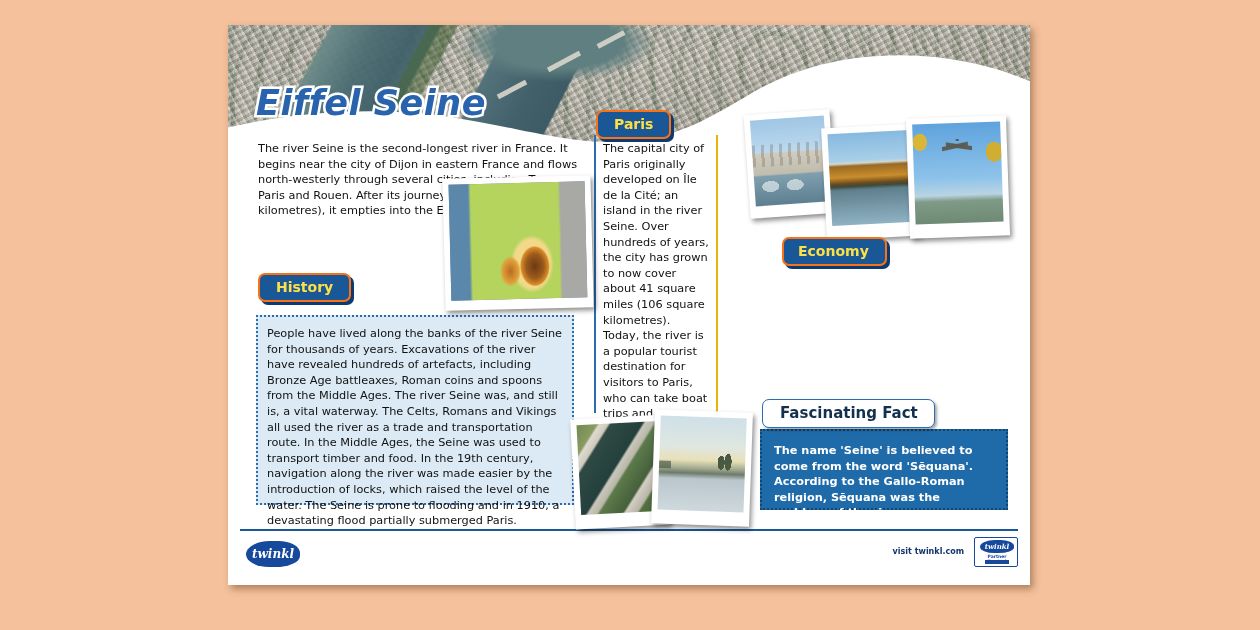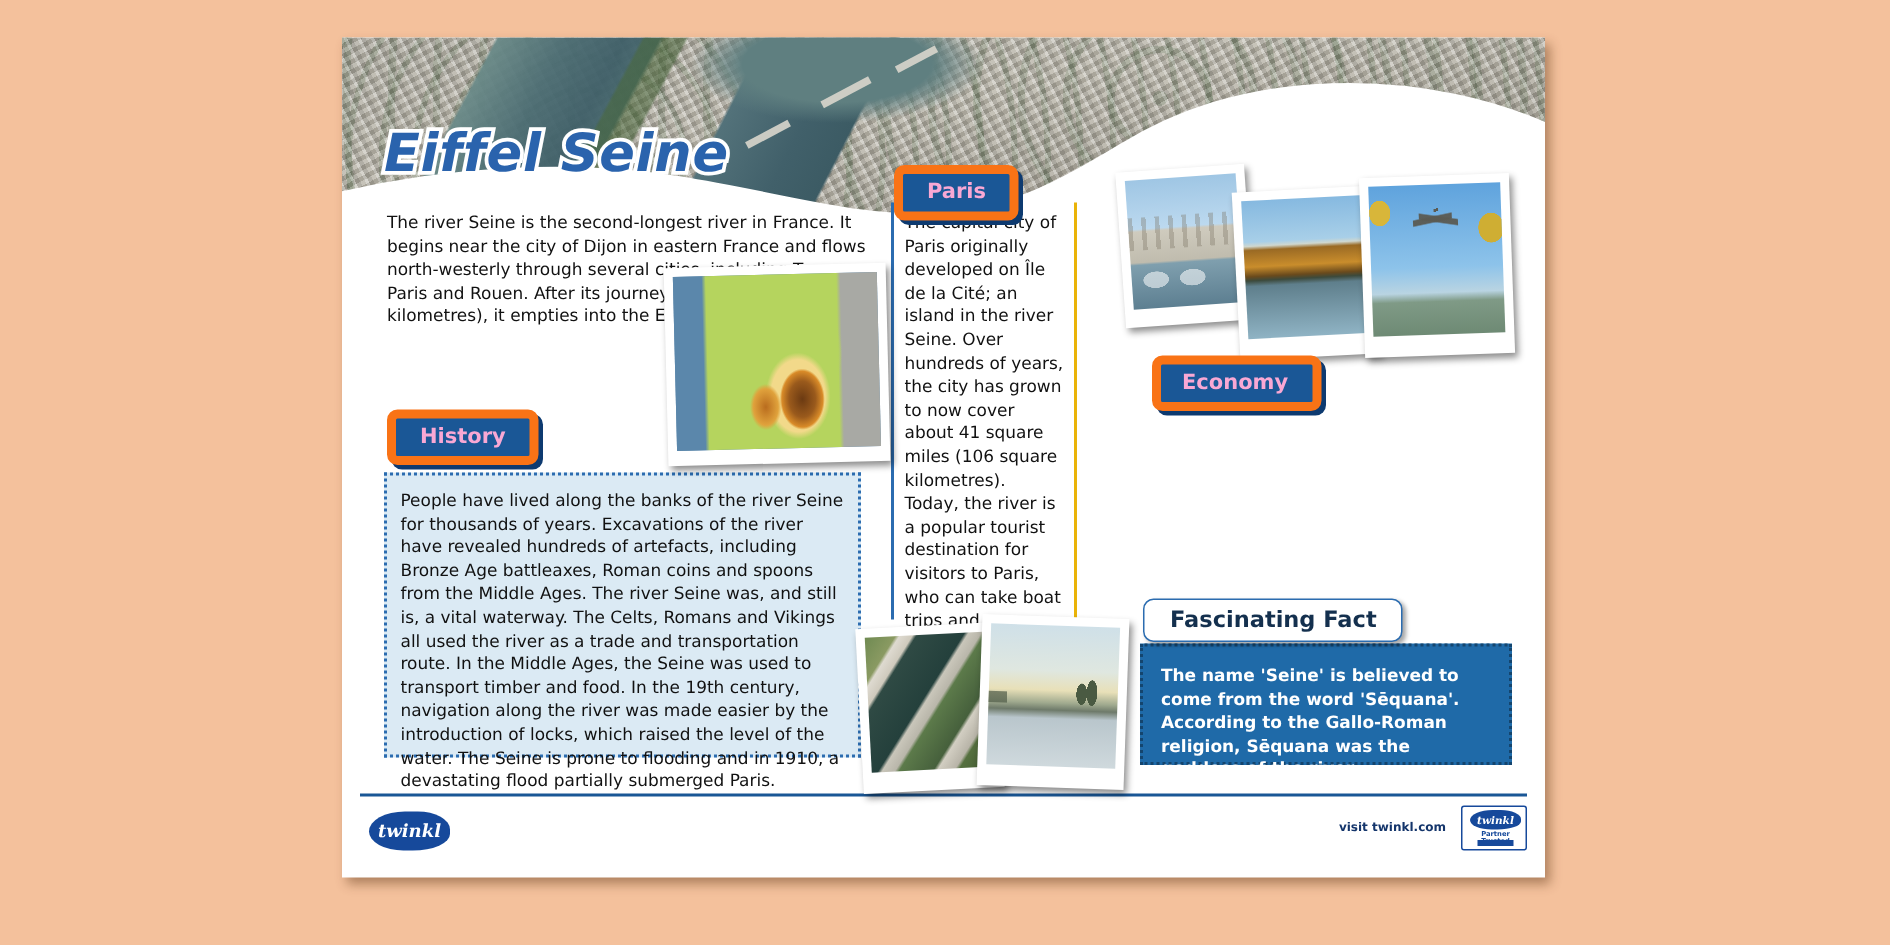--- a/index.html
+++ b/index.html
@@ -108,23 +108,23 @@
     -webkit-text-stroke: 5px #ffffff;
     paint-order: stroke fill;
     text-shadow: 0 0 2px #ffffff, 0 0 3px #ffffff;
   }
   .doc-title span { position: relative; }
 
   
   .chip {
     position: absolute;
     background: #1a5796;
-    border: 6px solid #f97316;
+    border: 2px solid #f97316;
     border-radius: 7px;
-    color: #f9a8d4;
+    color: #fde047;
     font-family: "DejaVu Sans", sans-serif;
     font-weight: bold;
     font-size: 14px;
     padding: 4px 16px 5px 16px;
     box-shadow: 3px 3px 0 #0d3a70;
     z-index: 6;
     white-space: nowrap;
   }
   .chip.light {
     background: #ffffff;
@@ -350,21 +350,21 @@
   <div class="polaroid" style="left:519px;top:87px;width:86px;height:104px;transform:rotate(-4deg);">
     <div class="pic pic-louvre" style="height:86px;"></div>
   </div>
   <div class="polaroid" style="left:596px;top:101px;width:94px;height:112px;transform:rotate(-3deg);">
     <div class="pic pic-autumn" style="height:92px;"></div>
   </div>
   <div class="polaroid" style="left:680px;top:92px;width:100px;height:120px;transform:rotate(-2deg);">
     <div class="pic pic-eiffel" style="height:100px;"></div>
   </div>
 
-  <div class="chip" style="left:540px;top:212px;padding-left:14px;">
+  <div class="chip" style="left:554px;top:212px;padding-left:14px;">
     <span>Economy</span>
   </div>
 
   <div class="chip light" style="left:534px;top:374px;">
     <span>Fascinating Fact</span>
   </div>
   <div class="factbox" style="left:532px;top:404px;width:248px;height:81px;">
     <div class="bodytext">The name 'Seine' is believed to come from the word 'Sēquana'. According to the Gallo-Roman religion, Sēquana was the goddess of the river.</div>
   </div>
 

